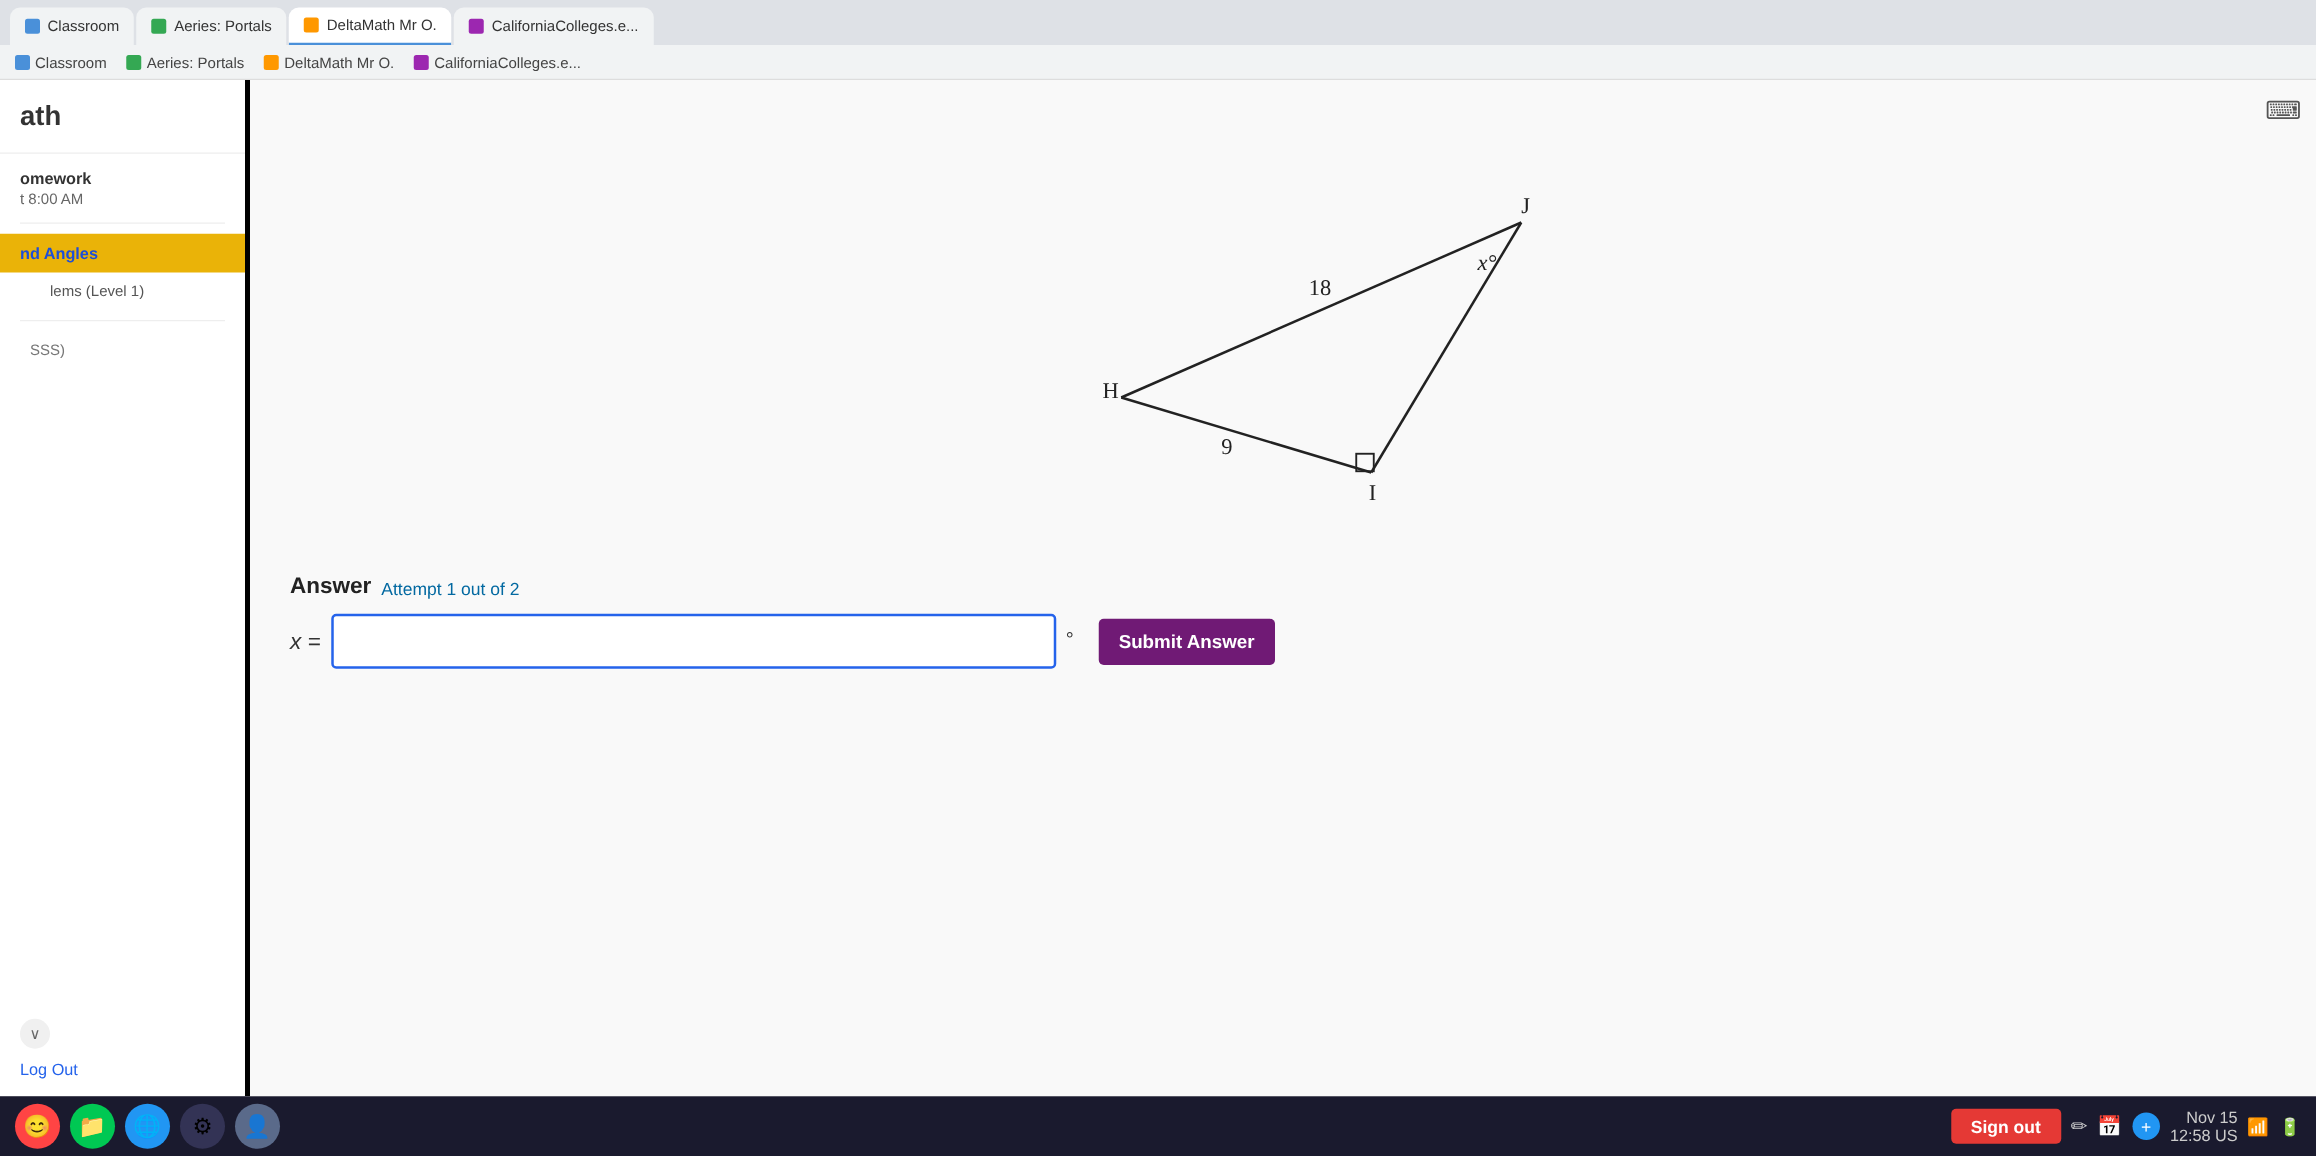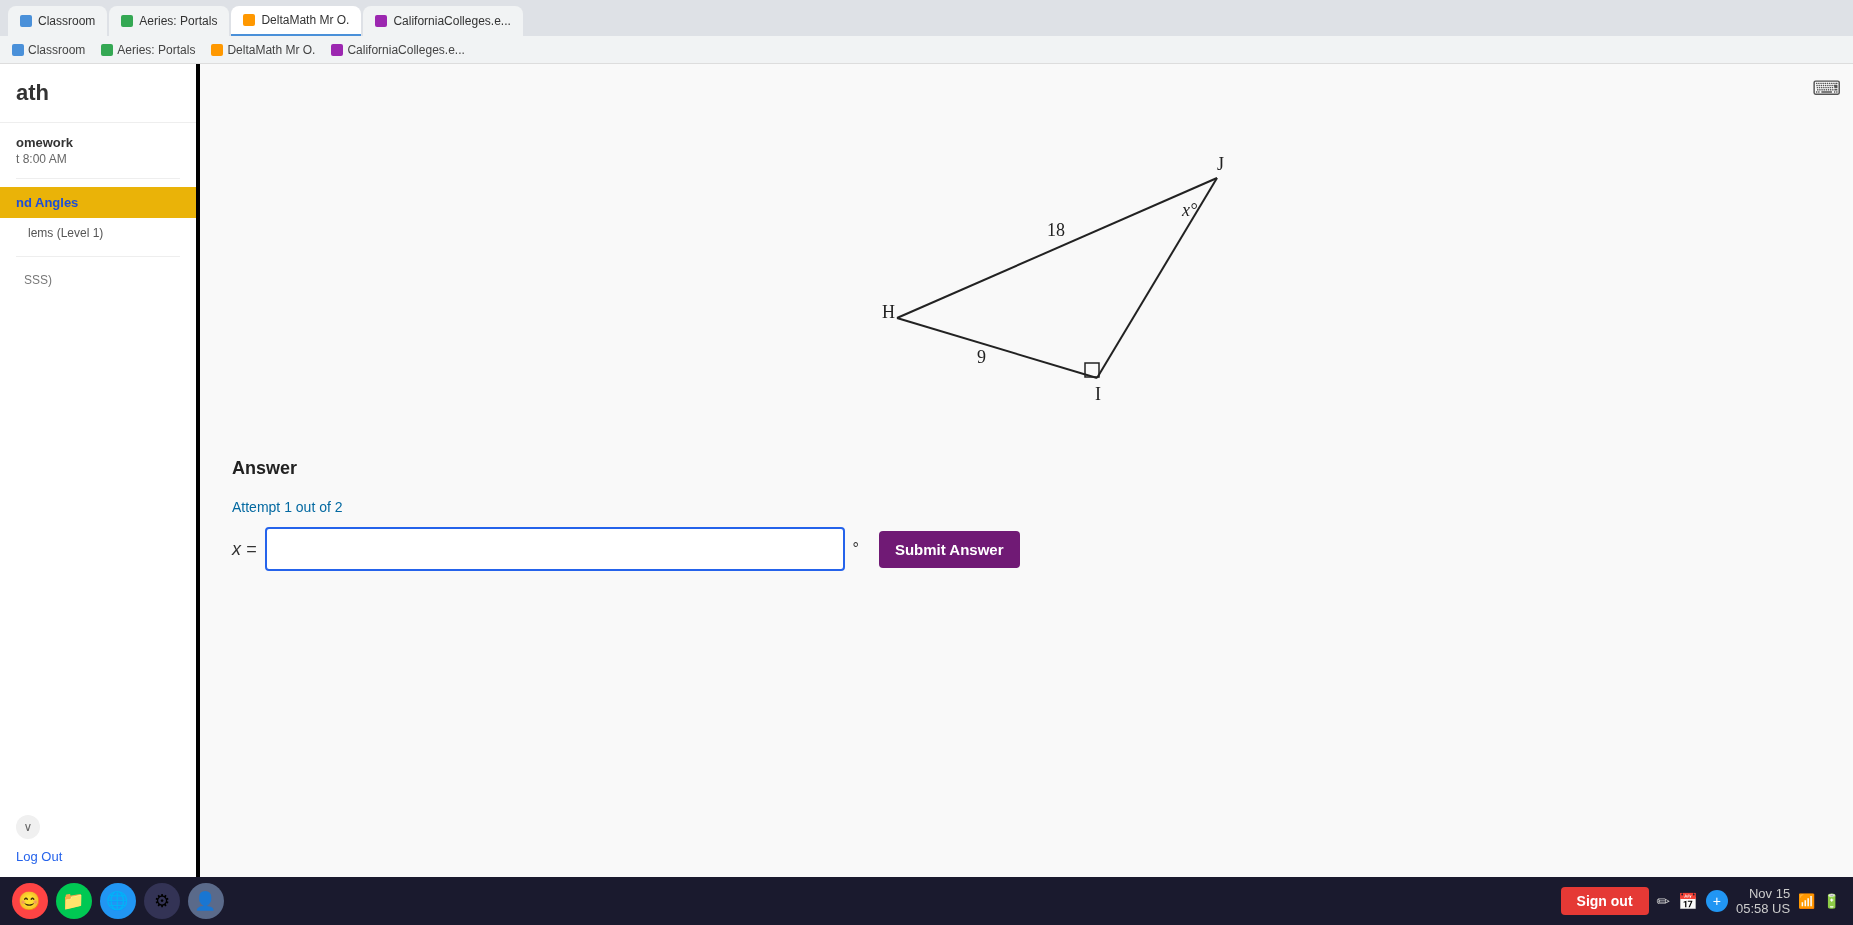--- a/index.html
+++ b/index.html
@@ -108,21 +108,21 @@
       font-size: 13px;
       color: #333;
       cursor: pointer;
     }
     .sidebar-nav-item.active {
       background: #eab308;
       font-weight: 600;
       color: #1d4ed8;
     }
     .sidebar-nav-item.sub {
-      padding-left: 28px;
+      padding-left: 40px;
       color: #555;
       font-size: 12px;
     }
     .sidebar-nav-item.sub-label {
       padding-left: 24px;
       color: #777;
       font-size: 12px;
     }
     .sidebar-footer {
       margin-top: auto;
@@ -174,24 +174,23 @@
       width: 500px;
       height: 300px;
     }
 
     
     .answer-section {
       margin-top: 16px;
     }
     .answer-label-row {
       display: flex;
-      align-items: flex-start;
-      gap: 20px;
+      align-items: flex-end;
+      gap: 8px;
       margin-bottom: 12px;
-      flex-direction: column;
     }
     .answer-bold {
       font-size: 18px;
       font-weight: bold;
       color: #222;
     }
     .attempt-text {
       font-size: 14px;
       color: #0369a1;
     }
@@ -434,17 +433,17 @@
   <div class="taskbar-icon blue">🌐</div>
   <div class="taskbar-icon dark">⚙</div>
   <div class="taskbar-icon avatar">👤</div>
   <div class="taskbar-spacer"></div>
   <button class="sign-out-btn">Sign out</button>
   <span class="taskbar-edit-icon">✏</span>
   <span class="taskbar-calendar-icon">📅</span>
   <span class="taskbar-plus-icon" style="background:#2196f3; width:22px; height:22px; border-radius:50%; display:inline-flex; align-items:center; justify-content:center; color:white; font-size:14px;">+</span>
   <div class="taskbar-clock">
     <div>Nov 15</div>
-    <div>05:58 US</div>
+    <div>12:58 US</div>
   </div>
   <span class="wifi-icon">📶</span>
   <span class="battery-icon">🔋</span>
 </div>
 
 </body></html>

